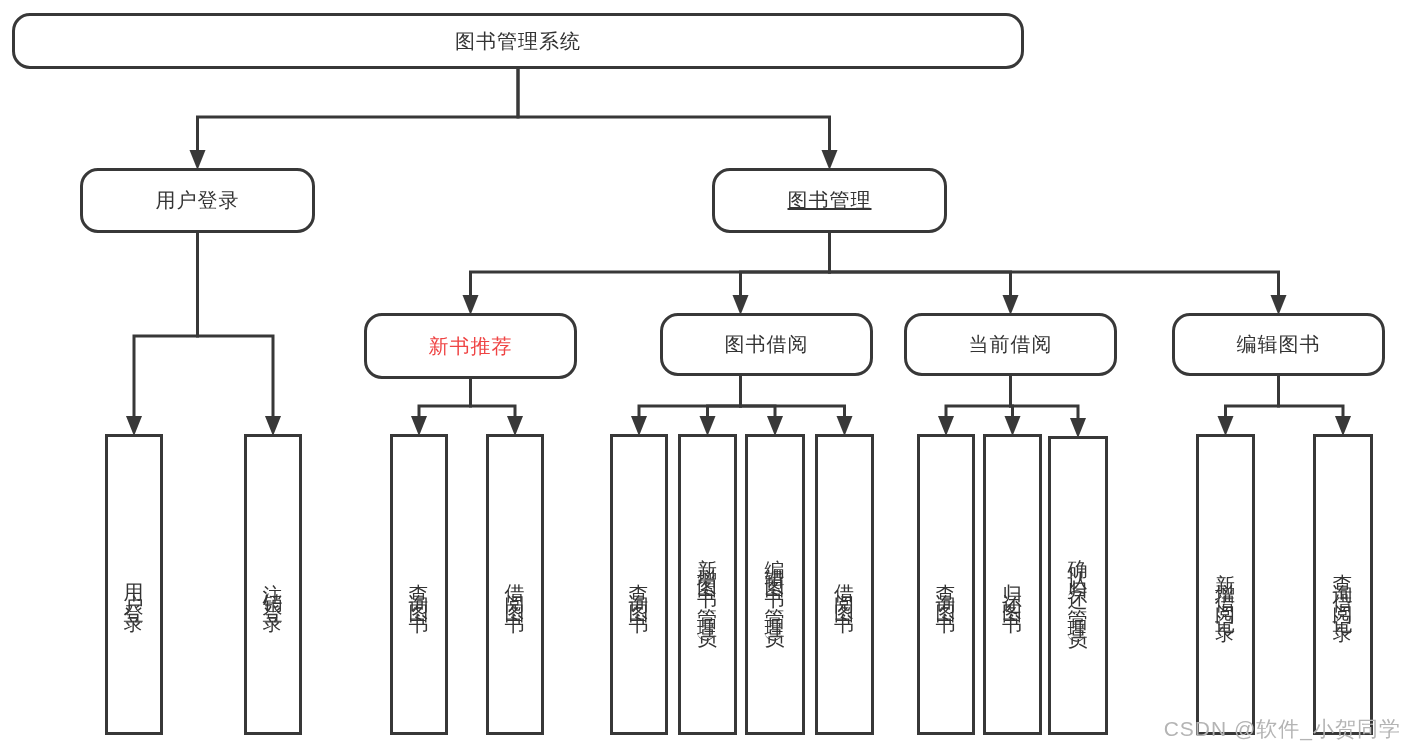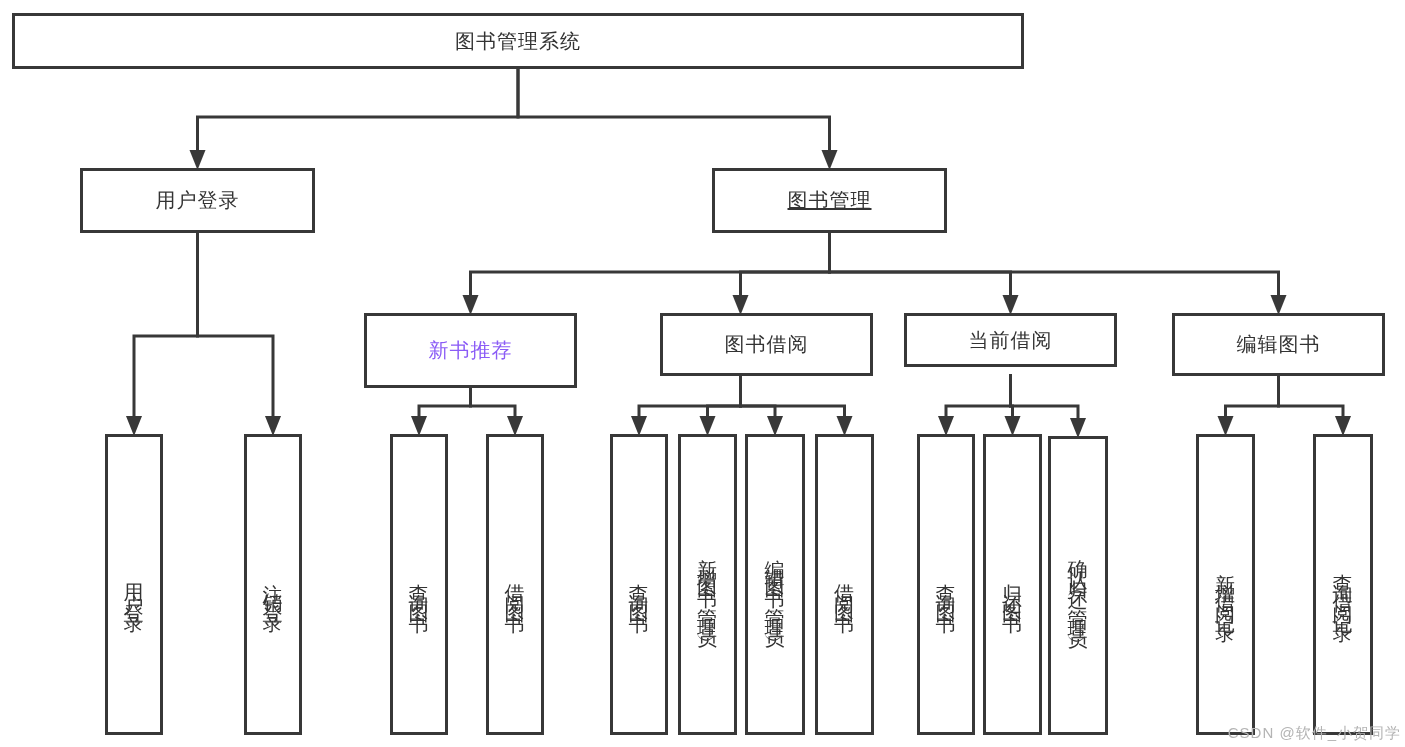--- a/index.html
+++ b/index.html
@@ -29,35 +29,36 @@
     color: #333333;
     display: flex;
     align-items: center;
     justify-content: center;
     font-size: 20px;
     z-index: 2;
     text-align: center;
   }
   .node.horizontal {
     letter-spacing: 1px;
+    border-radius: 18px;
   }
   .node.vertical {
     writing-mode: vertical-rl;
     text-orientation: mixed;
     letter-spacing: 10px;
     line-height: 1;
     padding-top: 6px;
   }
   #watermark {
     position: absolute;
     right: 4px;
     bottom: 4px;
     z-index: 5;
     color: #b4b4b4;
-    font-size: 15px;
+    font-size: 21px;
     letter-spacing: 1px;
     white-space: nowrap;
   }
 </style>
 </head>
 <body>
 
 <div id="canvas">
   <svg id="connectors" width="1405" height="747" viewBox="0 0 1405 747">
       <polyline points="518,67 518,117 197.5,117 197.5,156" fill="none" stroke="#383838" stroke-width="3"></polyline>
@@ -96,23 +97,23 @@
       <polygon points="1070,418 1086,418 1078,438" fill="#383838"></polygon>
       <polyline points="1278.5,374 1278.5,406 1225.5,406 1225.5,422" fill="none" stroke="#383838" stroke-width="3"></polyline>
       <polygon points="1217.5,416 1233.5,416 1225.5,436" fill="#383838"></polygon>
       <polyline points="1278.5,374 1278.5,406 1343,406 1343,422" fill="none" stroke="#383838" stroke-width="3"></polyline>
       <polygon points="1335,416 1351,416 1343,436" fill="#383838"></polygon>
     </svg>
   <div id="nodes">
       <div class="node horizontal" style="left: 12px; top: 13px; width: 1012px; height: 56px; border-color: rgb(56, 56, 56); color: rgb(51, 51, 51);">图书管理系统</div>
       <div class="node horizontal" style="left: 80px; top: 168px; width: 235px; height: 65px; border-color: rgb(56, 56, 56); color: rgb(51, 51, 51);">用户登录</div>
       <div class="node horizontal" style="left: 712px; top: 168px; width: 235px; height: 65px; border-color: rgb(56, 56, 56); color: rgb(51, 51, 51); text-decoration: underline;">图书管理</div>
-      <div class="node horizontal" style="left: 364px; top: 313px; width: 213px; height: 75px; border-color: rgb(56, 56, 56); color: #8b5cf6;">新书推荐</div>
+      <div class="node horizontal" style="left: 364px; top: 313px; width: 213px; height: 66px; border-color: rgb(56, 56, 56); color: #ef4444;">新书推荐</div>
       <div class="node horizontal" style="left: 660px; top: 313px; width: 213px; height: 63px; border-color: rgb(56, 56, 56); color: rgb(51, 51, 51);">图书借阅</div>
-      <div class="node horizontal" style="left: 904px; top: 313px; width: 213px; height: 54px; border-color: rgb(56, 56, 56); color: rgb(51, 51, 51);">当前借阅</div>
+      <div class="node horizontal" style="left: 904px; top: 313px; width: 213px; height: 63px; border-color: rgb(56, 56, 56); color: rgb(51, 51, 51);">当前借阅</div>
       <div class="node horizontal" style="left: 1172px; top: 313px; width: 213px; height: 63px; border-color: rgb(56, 56, 56); color: rgb(51, 51, 51);">编辑图书</div>
       <div class="node vertical" style="left: 105px; top: 434px; width: 58px; height: 301px; border-color: rgb(56, 56, 56); color: rgb(51, 51, 51);">用户登录</div>
       <div class="node vertical" style="left: 244px; top: 434px; width: 58px; height: 301px; border-color: rgb(56, 56, 56); color: rgb(51, 51, 51);">注销登录</div>
       <div class="node vertical" style="left: 390px; top: 434px; width: 58px; height: 301px; border-color: rgb(56, 56, 56); color: rgb(51, 51, 51);">查询图书</div>
       <div class="node vertical" style="left: 486px; top: 434px; width: 58px; height: 301px; border-color: rgb(56, 56, 56); color: rgb(51, 51, 51);">借阅图书</div>
       <div class="node vertical" style="left: 610px; top: 434px; width: 58px; height: 301px; border-color: rgb(56, 56, 56); color: rgb(51, 51, 51);">查询图书</div>
       <div class="node vertical" style="left: 678px; top: 434px; width: 59px; height: 301px; border-color: rgb(56, 56, 56); color: rgb(51, 51, 51);">新增图书（管理员）</div>
       <div class="node vertical" style="left: 745px; top: 434px; width: 60px; height: 301px; border-color: rgb(56, 56, 56); color: rgb(51, 51, 51);">编辑图书（管理员）</div>
       <div class="node vertical" style="left: 815px; top: 434px; width: 59px; height: 301px; border-color: rgb(56, 56, 56); color: rgb(51, 51, 51);">借阅图书</div>
       <div class="node vertical" style="left: 917px; top: 434px; width: 58px; height: 301px; border-color: rgb(56, 56, 56); color: rgb(51, 51, 51);">查询图书</div>

